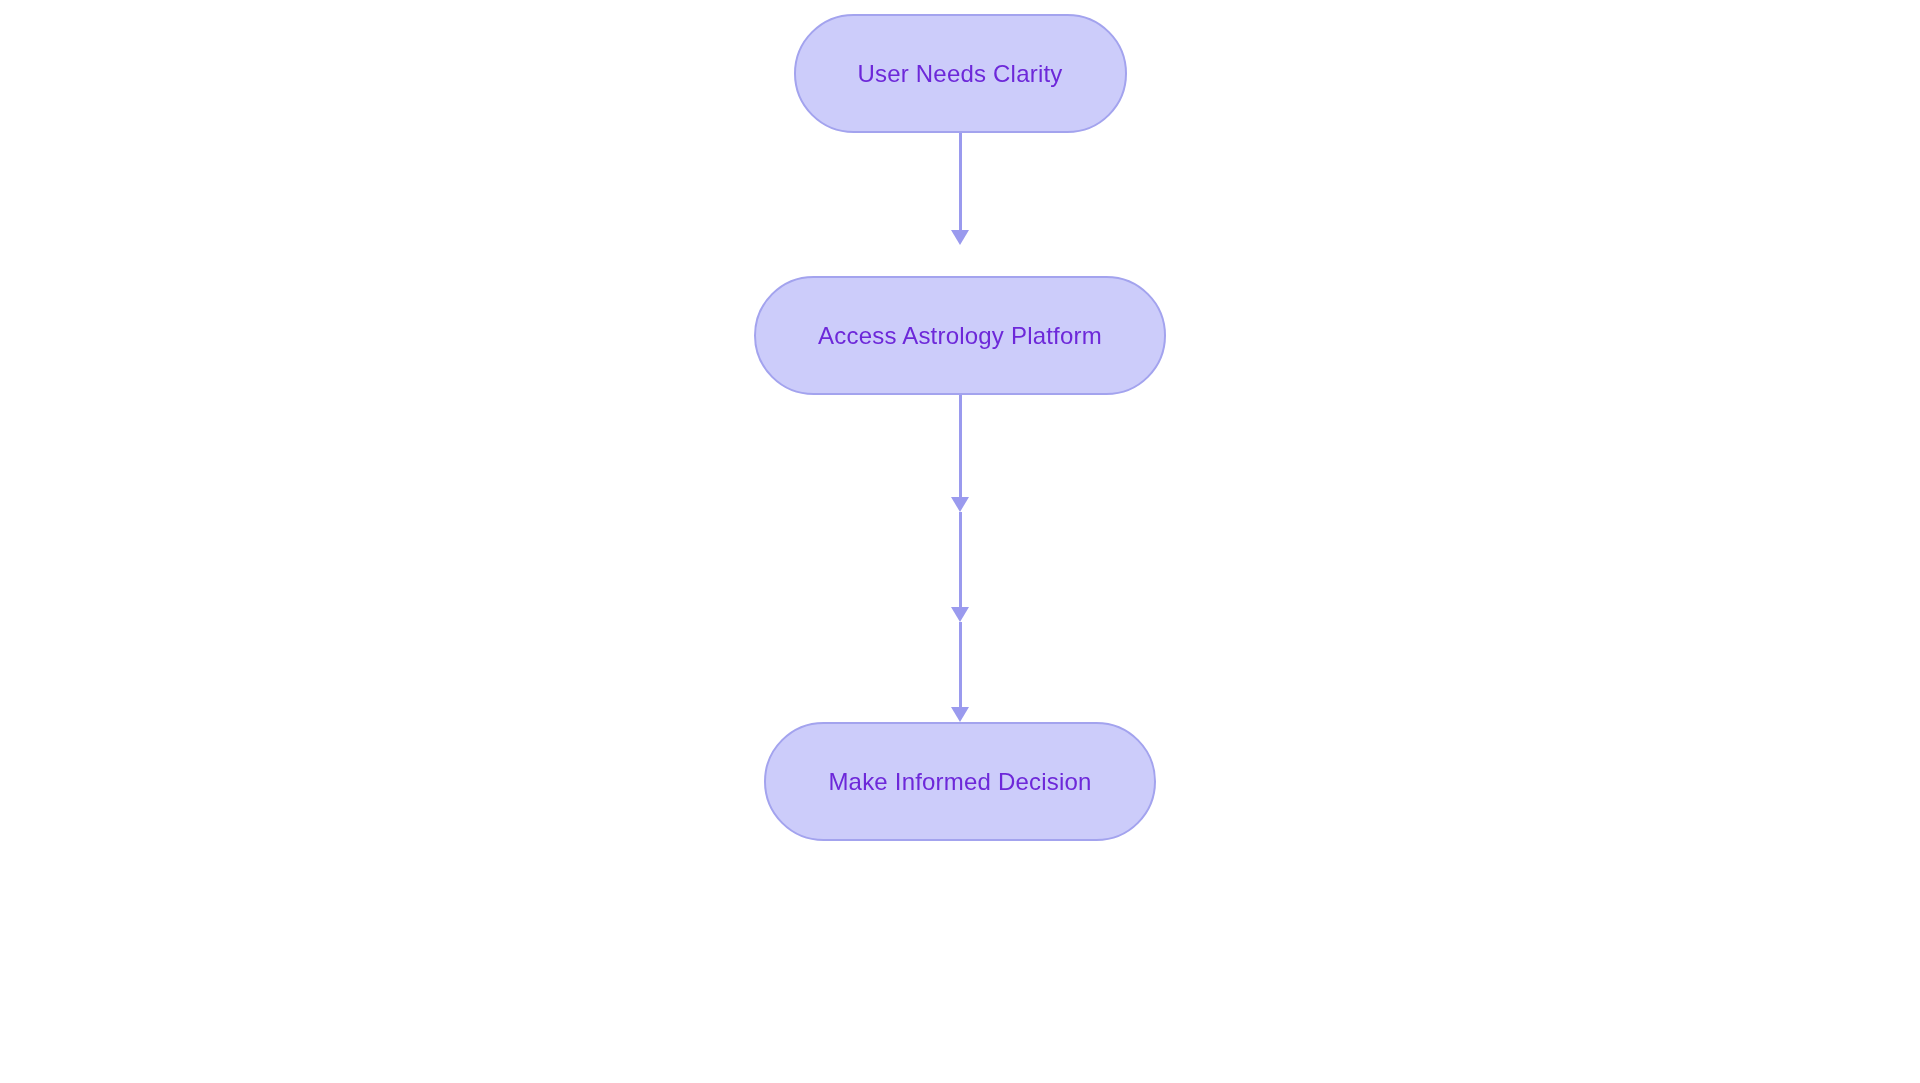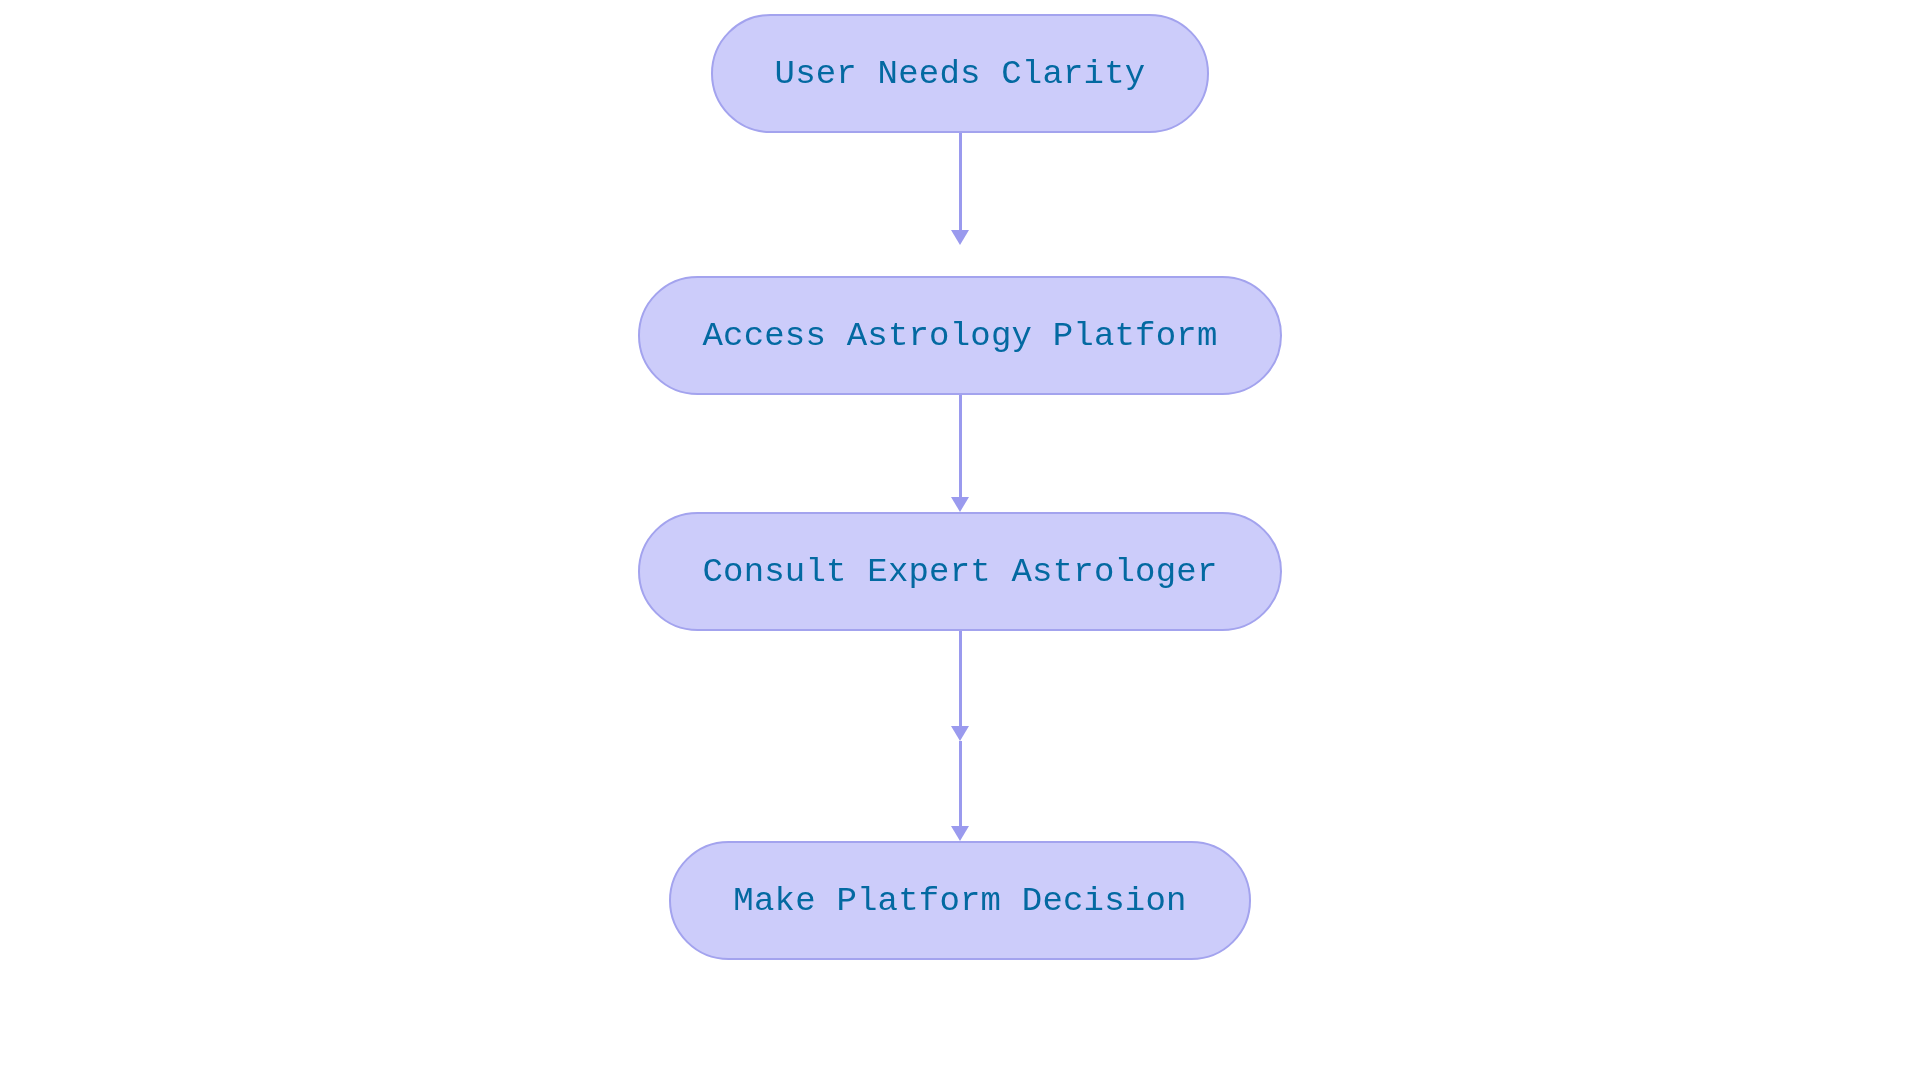--- a/index.html
+++ b/index.html
@@ -38,23 +38,23 @@
     border-radius: 60px;
     background: #ccccfa;
     border: 2px solid #a3a3ee;
     display: flex;
     align-items: center;
     justify-content: center;
     flex: 0 0 auto;
   }
 
   .node-label {
-    color: #0369a1;
-    font-family: Liberation Mono, monospace;
-    font-size: 34px;
+    color: #6d28d9;
+    font-family: Liberation Sans, sans-serif;
+    font-size: 24px;
     font-weight: 400;
     line-height: 1;
     white-space: nowrap;
     letter-spacing: 0.2px;
   }
 
   
   .node-0 { padding: 0 62px; }
   .node-1 { padding: 0 62px; margin-top: 31px; }
   .node-2 { padding: 0 62px; }
@@ -113,33 +113,30 @@
 
     <div class="node node-1">
       <span class="node-label">Access Astrology Platform</span>
     </div>
 
     <div class="connector connector-1">
       <div class="connector-line"></div>
       <div class="connector-head"></div>
     </div>
 
-    <div class="node node-2">
-      <span class="node-label">Consult Expert Astrologer</span>
-    </div>
 
     <div class="connector connector-2">
       <div class="connector-line"></div>
       <div class="connector-head"></div>
     </div>
 
 
     <div class="connector connector-3">
       <div class="connector-line"></div>
       <div class="connector-head"></div>
     </div>
 
     <div class="node node-4">
-      <span class="node-label">Make Platform Decision</span>
+      <span class="node-label">Make Informed Decision</span>
     </div>
 
   </div>
 </div>
 
 </body></html>

